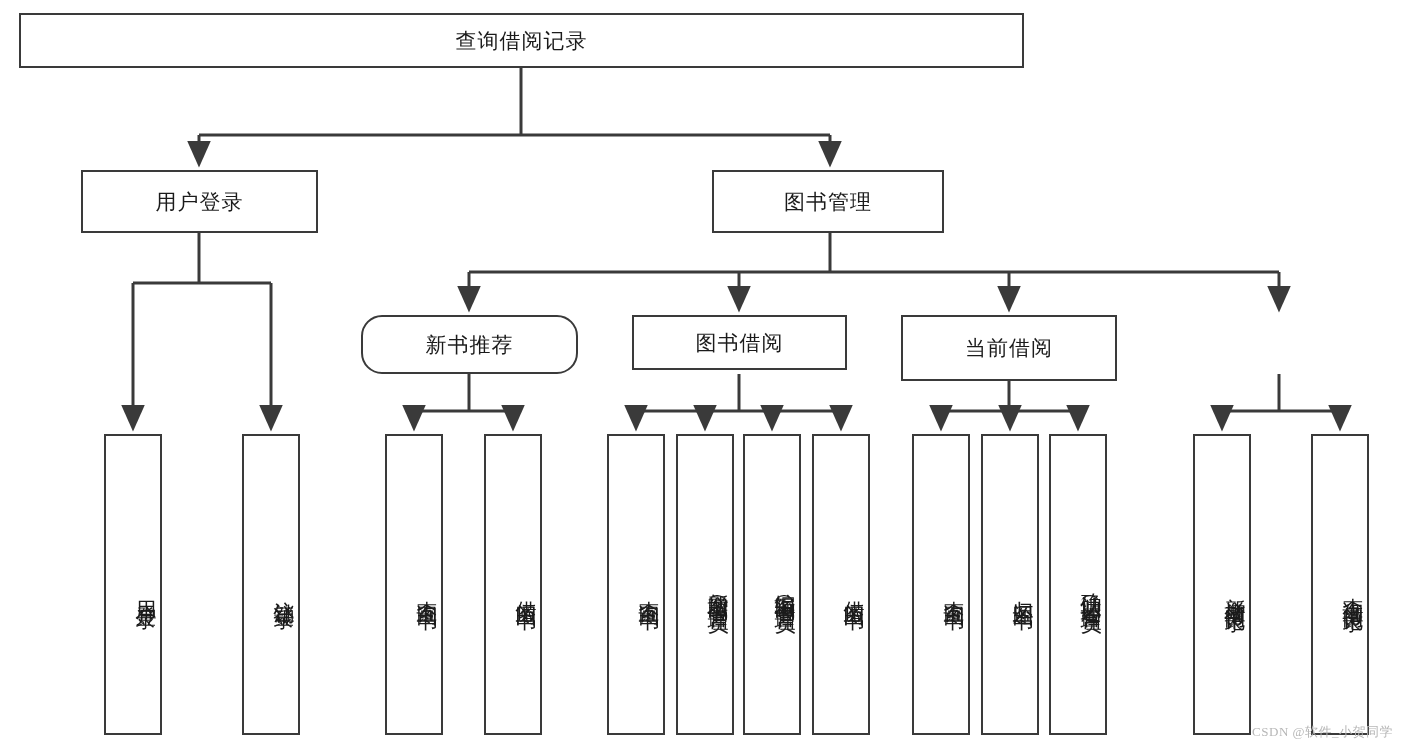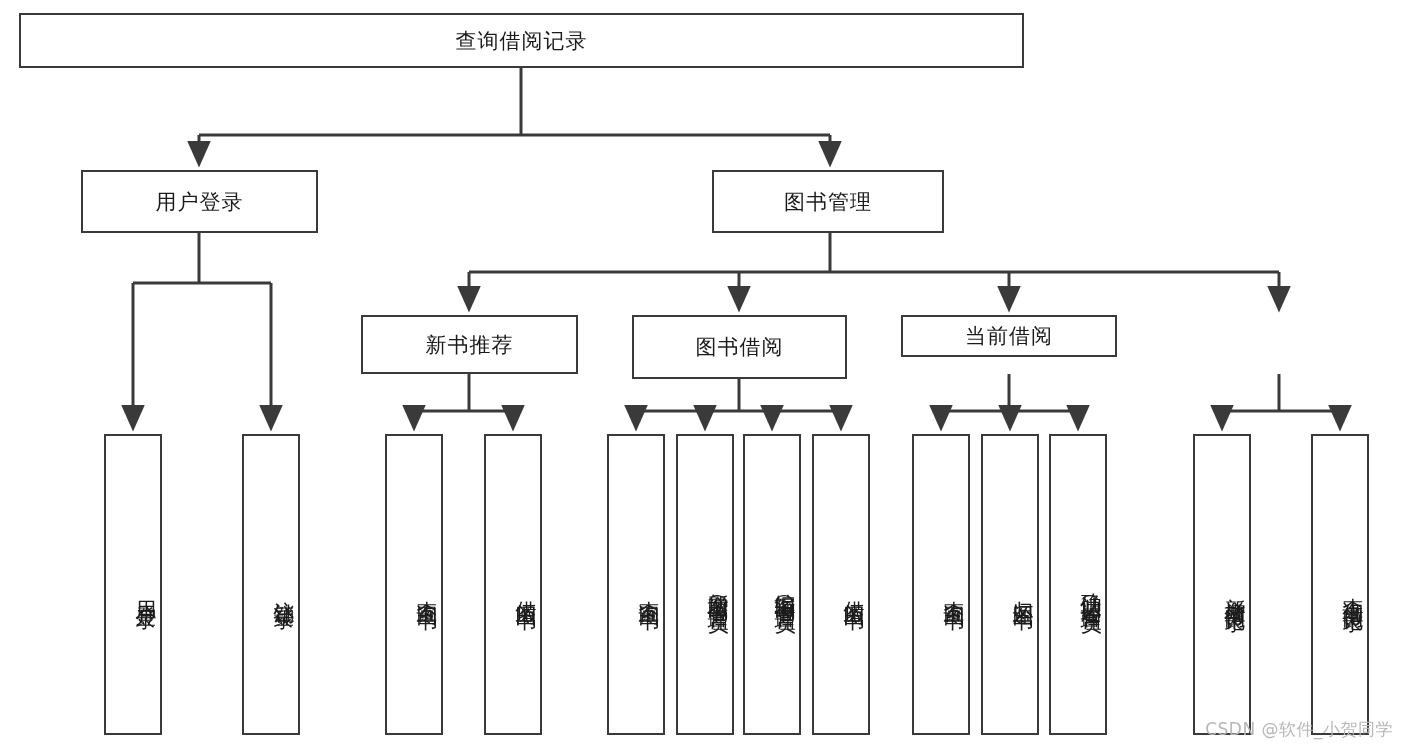--- a/index.html
+++ b/index.html
@@ -56,24 +56,25 @@
     text-align: center;
   }
   .node.vert {
     align-items: stretch;
     justify-content: center;
   }
   #watermark {
     position: absolute;
     right: 12px;
     bottom: 6px;
-    font-size: 17px;
+    font-size: 13px;
     color: #b7b7b7;
     white-space: nowrap;
     letter-spacing: 0.5px;
+    font-family: Liberation Serif, serif;
   }
 </style>
 </head>
 <body>
 
 <div id="canvas">
 
   <svg id="wires" viewBox="0 0 1405 747" xmlns="http://www.w3.org/2000/svg">
     <defs>
       <marker id="arrow" markerWidth="9" markerHeight="9" refX="7.5" refY="4" orient="auto" markerUnits="strokeWidth">
@@ -128,27 +129,27 @@
     <span>查询借阅记录</span>
   </div>
 
   <div class="node horiz" style="left:81px; top:170px; width:237px; height:63px;">
     <span>用户登录</span>
   </div>
   <div class="node horiz" style="left:712px; top:170px; width:232px; height:63px;">
     <span>图书管理</span>
   </div>
 
-  <div class="node horiz" style="left:361px; top:315px; width:217px; height:59px;">
+  <div class="node horiz" style="left:361px; top:315px; width:217px; height:59px;border-radius:21px;">
     <span>新书推荐</span>
   </div>
-  <div class="node horiz" style="left:632px; top:315px; width:215px; height:64px;">
+  <div class="node horiz" style="left:632px; top:315px; width:215px; height:55px;">
     <span>图书借阅</span>
   </div>
-  <div class="node horiz" style="left:901px; top:315px; width:216px; height:42px;">
+  <div class="node horiz" style="left:901px; top:315px; width:216px; height:66px;">
     <span>当前借阅</span>
   </div>
 
   <div class="node vert" style="left:104px; top:434px; width:58px; height:301px;">
     <span class="vlabel">用户登录</span>
   </div>
   <div class="node vert" style="left:242px; top:434px; width:58px; height:301px;">
     <span class="vlabel">注销登录</span>
   </div>
 

